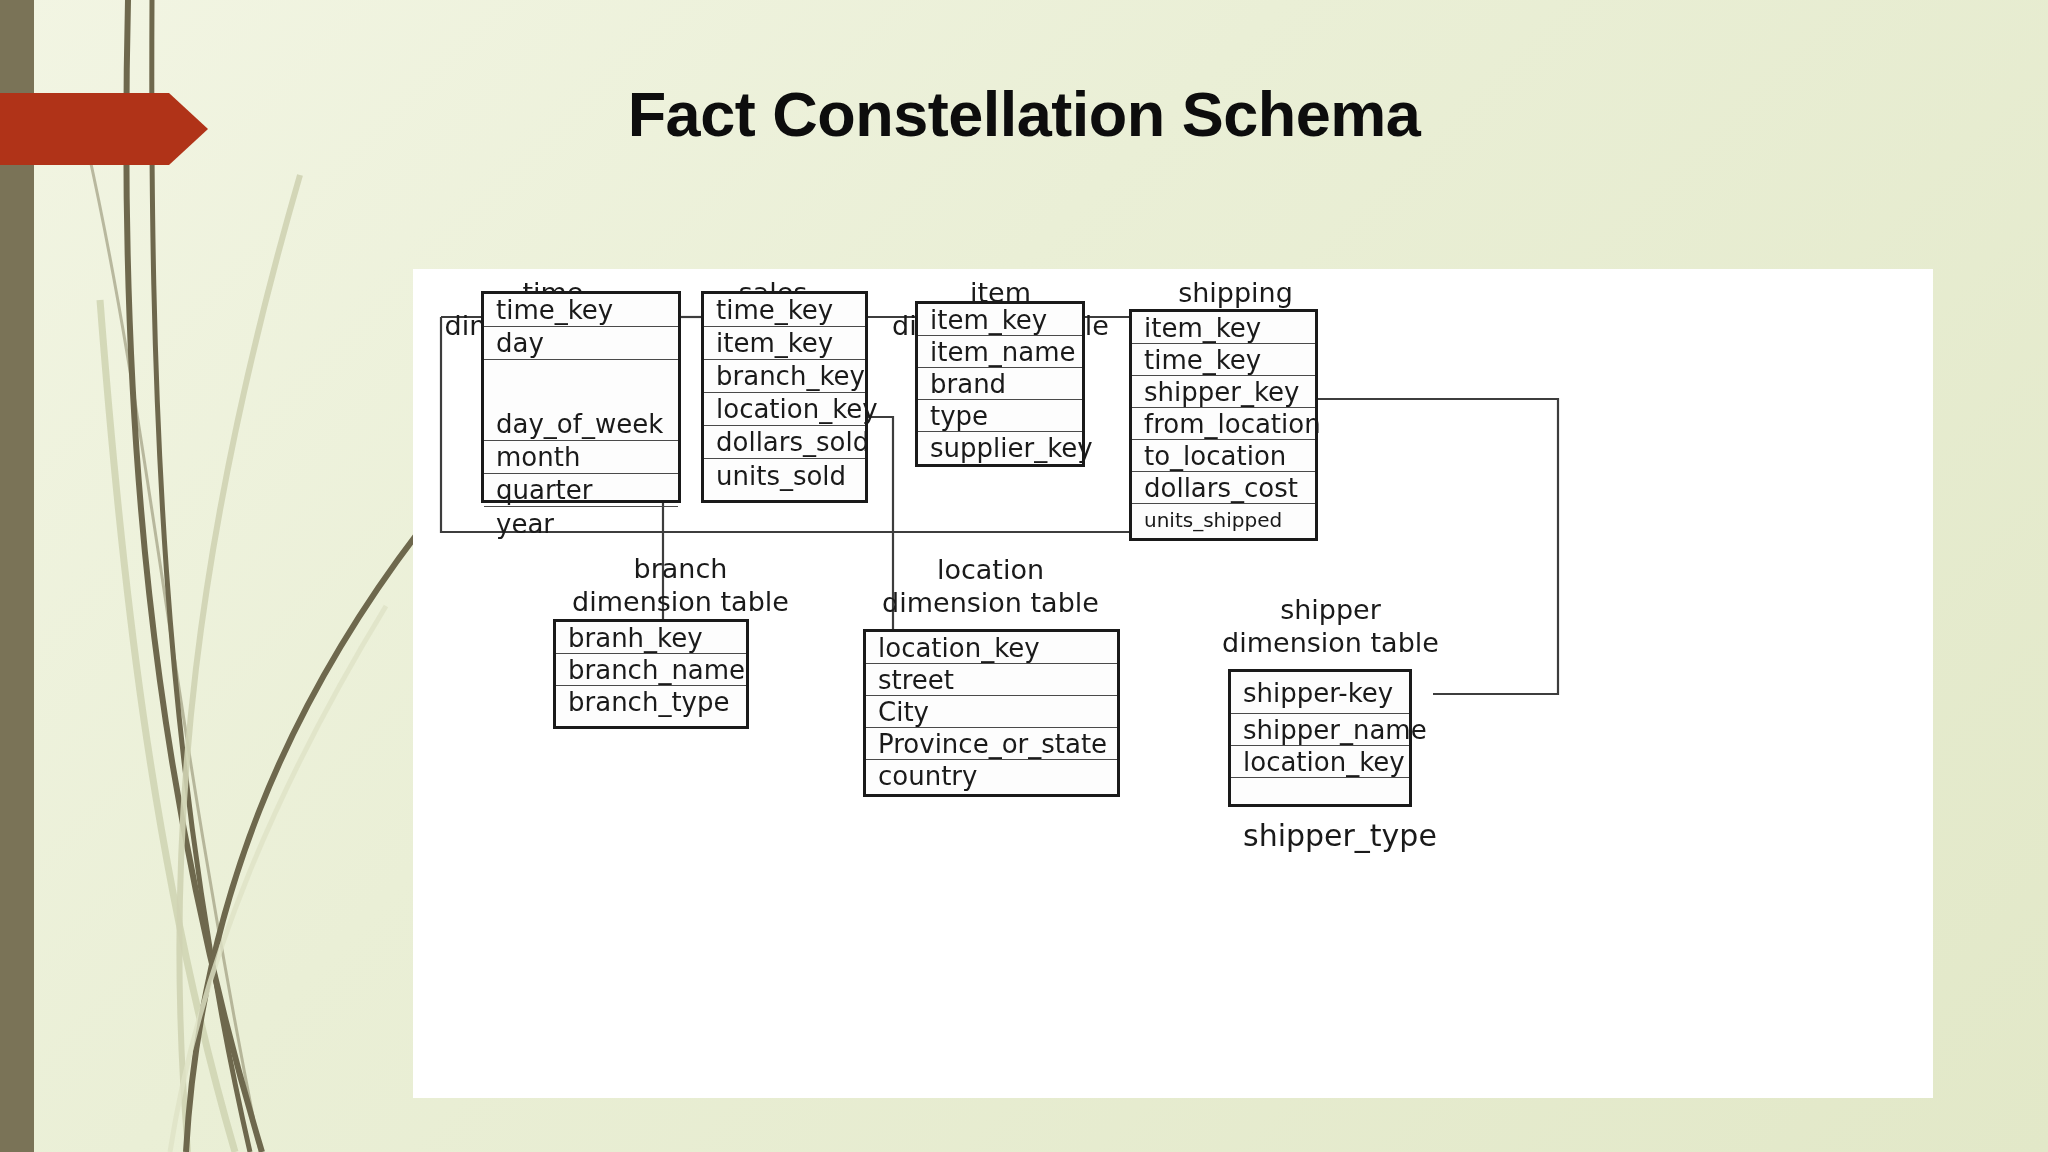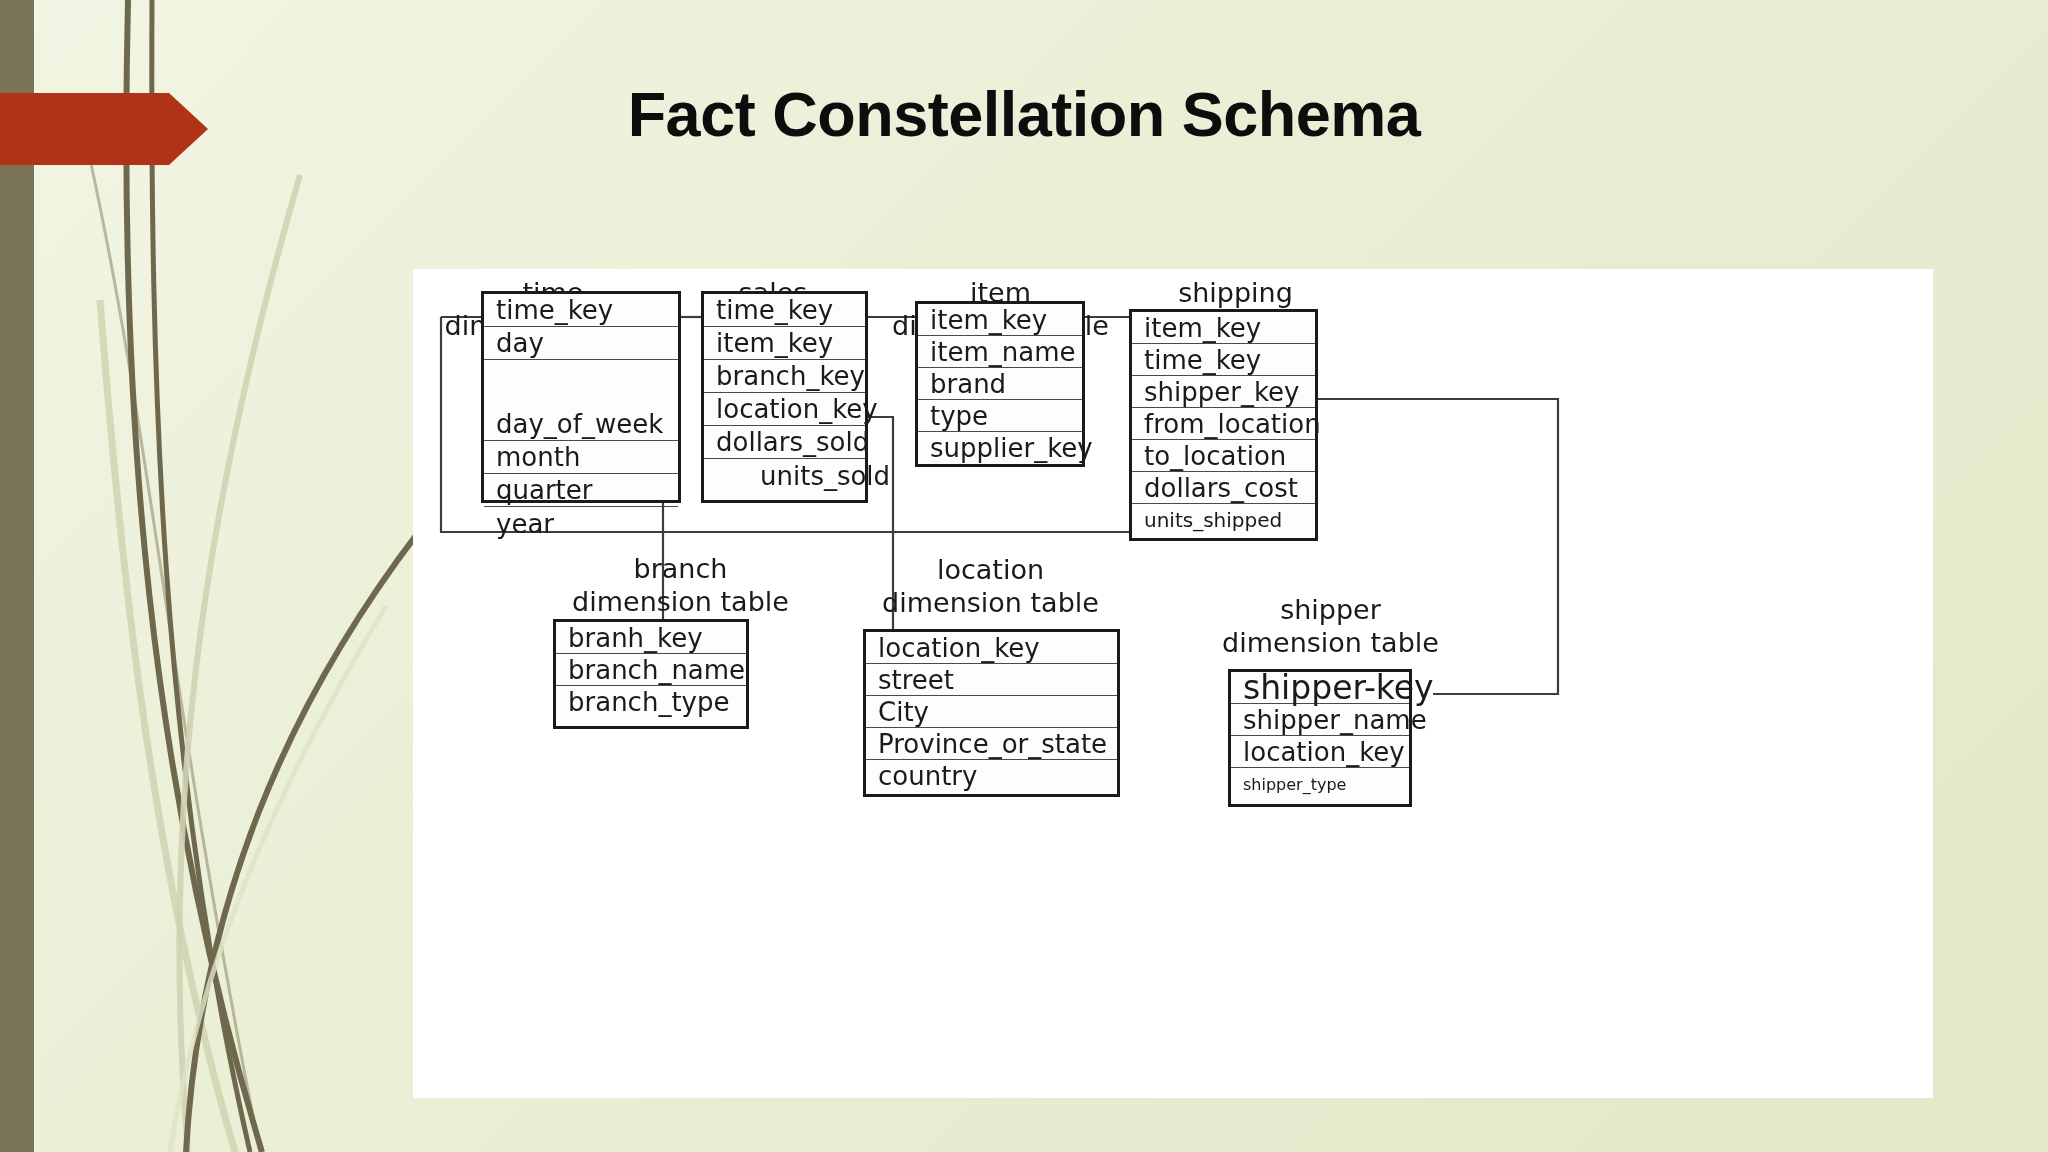--- a/index.html
+++ b/index.html
@@ -155,21 +155,21 @@
       <div class="cap" style="left:260px; top:8px; width:200px; font-size:27px;">
         <span class="l1">sales</span>
         <span class="l2">fact table</span>
       </div>
       <div class="ent" style="left:288px; top:22px; width:167px; height:212px;">
         <div class="row" style="height:33px; font-size:26px;">time_key</div>
         <div class="row" style="height:33px; font-size:26px;">item_key</div>
         <div class="row" style="height:33px; font-size:26px;">branch_key</div>
         <div class="row" style="height:33px; font-size:26px;">location_key</div>
         <div class="row" style="height:33px; font-size:26px;">dollars_sold</div>
-        <div class="row" style="height:33px; font-size:26px;margin-left:44px;">units_sold</div>
+        <div class="row" style="height:33px; font-size:26px;">units_sold</div>
       </div>
 
       <div class="cap" style="left:460px; top:8px; width:255px; font-size:27px;">
         <span class="l1">item</span>
         <span class="l2">dimension table</span>
       </div>
       <div class="ent" style="left:502px; top:32px; width:170px; height:166px;">
         <div class="row" style="height:32px; font-size:26px;">item_key</div>
         <div class="row" style="height:32px; font-size:26px;">item_name</div>
         <div class="row" style="height:32px; font-size:26px;">brand</div>
@@ -211,22 +211,22 @@
         <div class="row" style="height:32px; font-size:26px;">City</div>
         <div class="row" style="height:32px; font-size:26px;">Province_or_state</div>
         <div class="row" style="height:32px; font-size:26px;">country</div>
       </div>
 
       <div class="cap" style="left:790px; top:325px; width:255px; font-size:27px;">
         <span class="l1">shipper</span>
         <span class="l2">dimension table</span>
       </div>
       <div class="ent" style="left:815px; top:400px; width:184px; height:138px;">
-        <div class="row" style="height:32px; font-size:33px;">shipper-key</div>
+        <div class="row" style="height:42px; font-size:26px;">shipper-key</div>
         <div class="row" style="height:32px; font-size:26px;">shipper_name</div>
         <div class="row" style="height:32px; font-size:26px;">location_key</div>
-        <div class="row" style="height:32px; font-size:16px;">shipper_type</div>
+        <div class="row" style="height:32px; font-size:30px;margin-top:41px;">shipper_type</div>
       </div>
 
     </div>
   </div>
 
 </div>
 
 </body></html>

